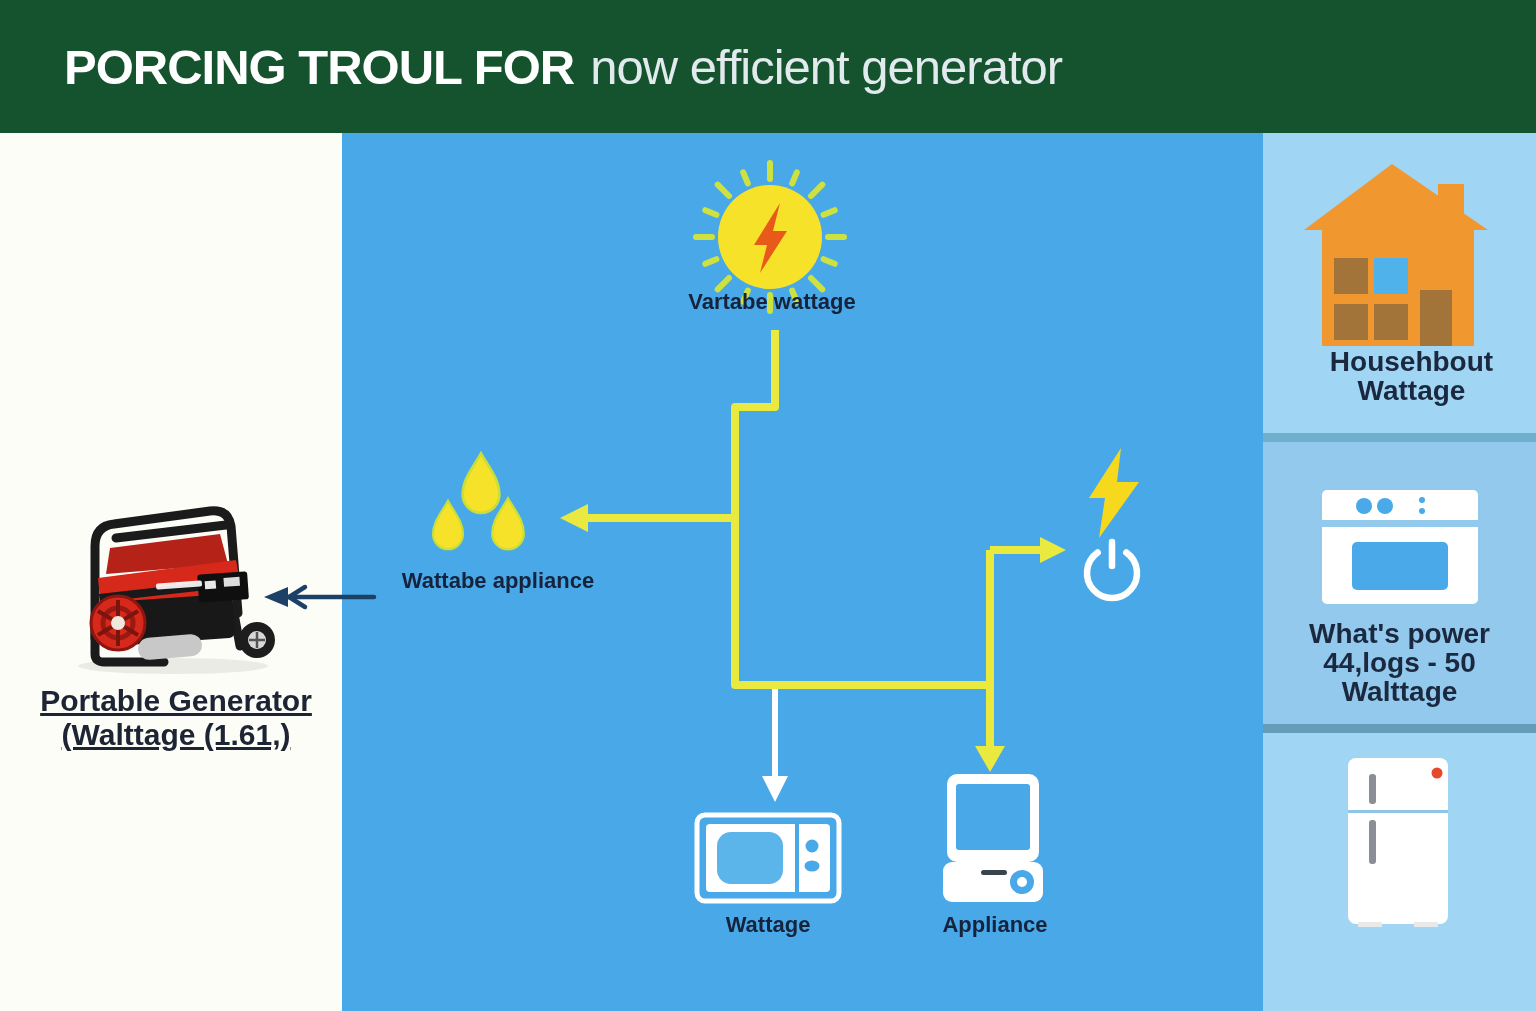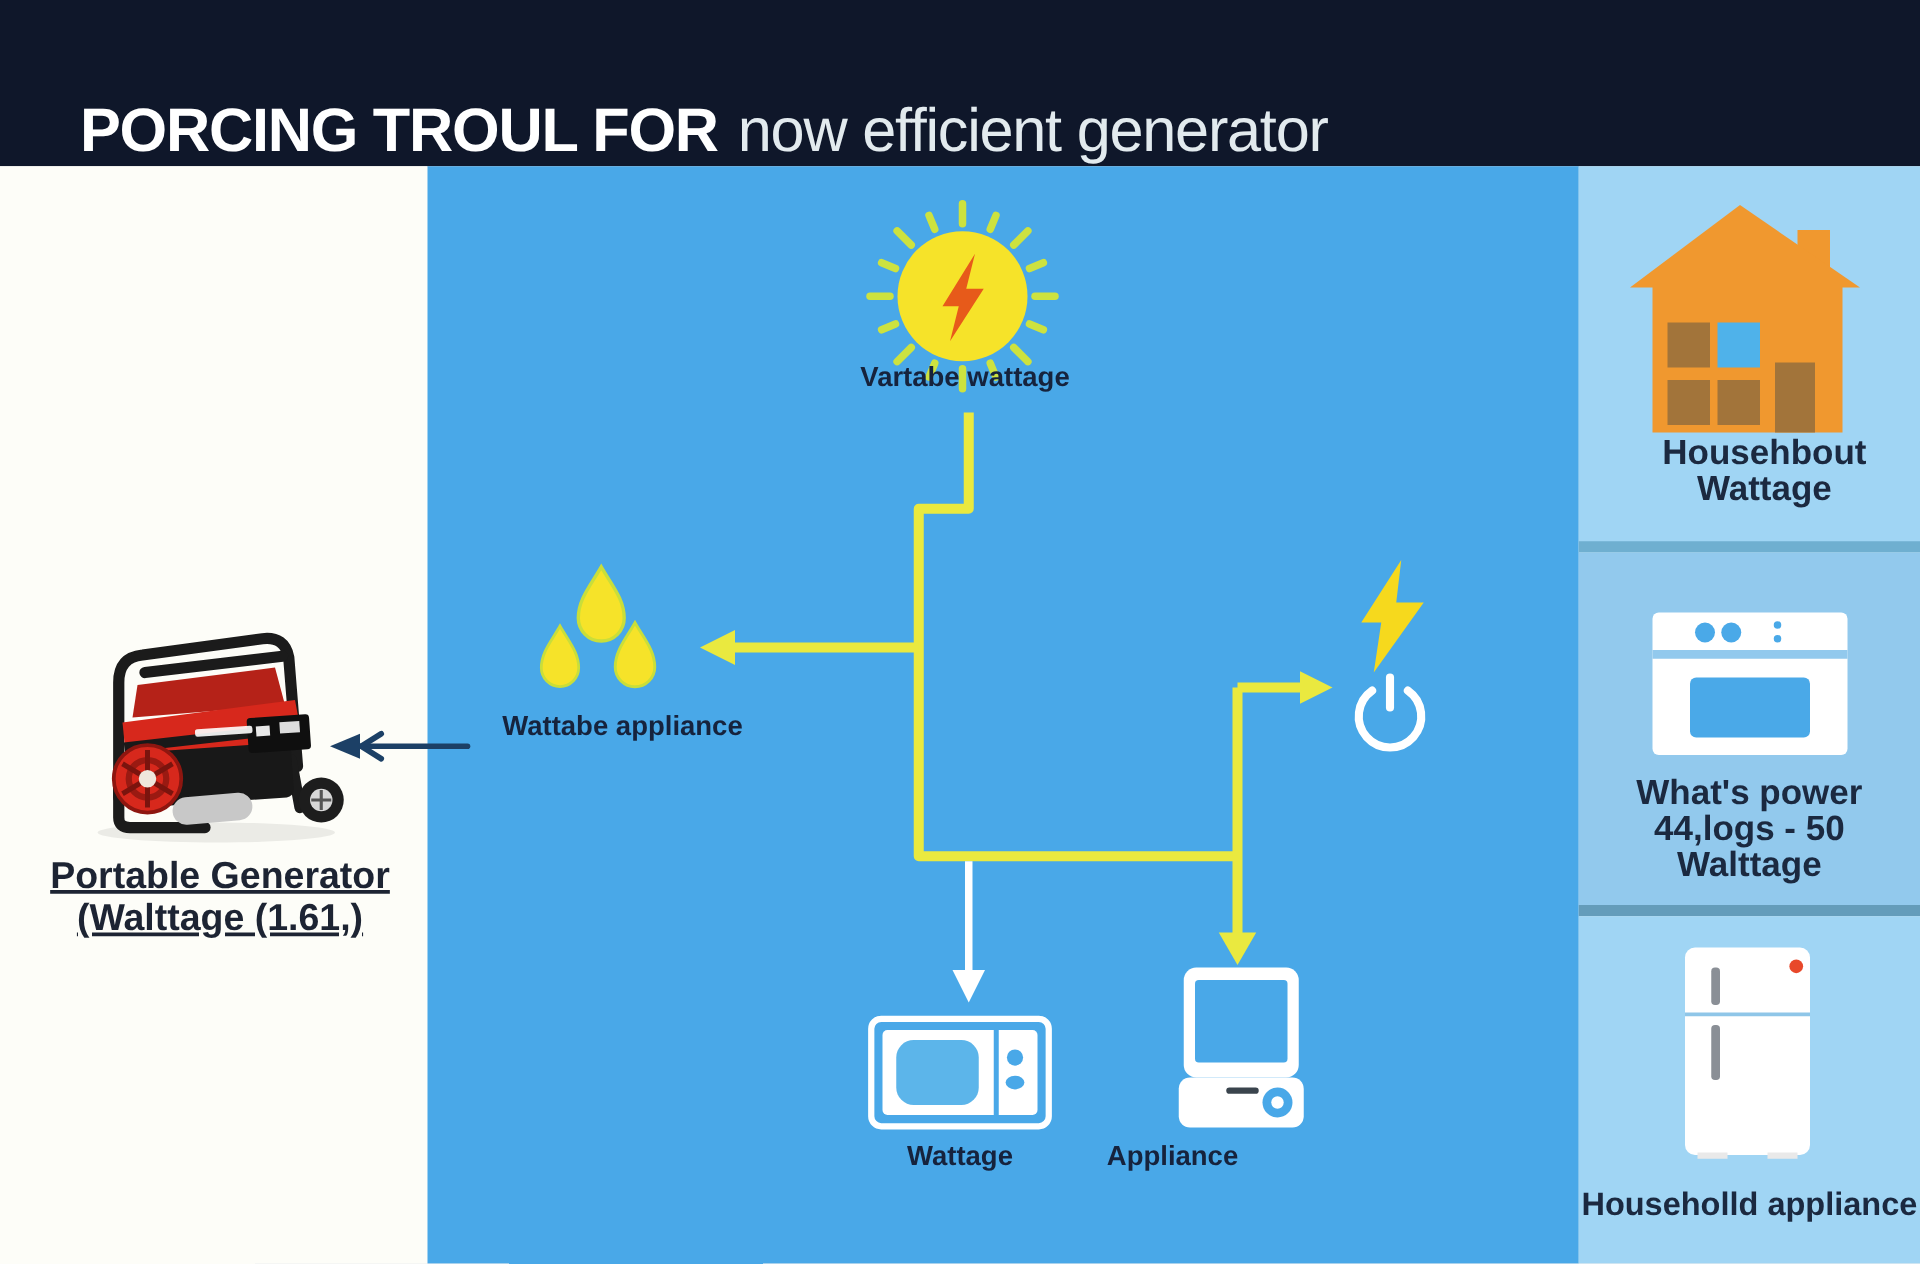--- a/index.html
+++ b/index.html
@@ -3,21 +3,21 @@
 <meta charset="utf-8">
 <style>
   html,body{margin:0;padding:0;background:#e8e8e8;}
   .stage{
     position:relative;width:1536px;height:1011px;overflow:hidden;
     font-family:"Liberation Sans","DejaVu Sans",sans-serif;
     background:#fdfdf8;
   }
   .abs{position:absolute;}
   
-  .titlebar{left:0;top:0;width:1536px;height:133px;background:#0f172a;display:flex;align-items:flex-end;}
+  .titlebar{left:0;top:0;width:1536px;height:133px;background:#14532d;display:flex;align-items:center;}
   .title-wrap{padding-left:64px;white-space:nowrap;}
   .title-primary{font-size:49px;font-weight:800;color:#ffffff;letter-spacing:-1px;}
   .title-secondary{font-size:49px;font-weight:400;color:#e2eaee;margin-left:16px;letter-spacing:-1px;}
   .left-panel{left:0;top:133px;width:342px;height:878px;background:#fdfdf8;}
   .main-panel{left:342px;top:133px;width:921px;height:878px;background:#49a8e8;}
   .sb-sec1{left:1263px;top:133px;width:273px;height:300px;background:#a0d5f4;border-bottom:9px solid #6fafd0;}
   .sb-sec2{left:1263px;top:442px;width:273px;height:282px;background:#92c9ed;border-bottom:9px solid #649cba;}
   .sb-sec3{left:1263px;top:733px;width:273px;height:278px;background:#a0d5f4;}
   
   .diagram-label{transform:translateX(-50%);font-size:22px;font-weight:700;color:#16233d;white-space:nowrap;}
@@ -118,21 +118,21 @@
   <div class="abs diagram-label" style="left:768px;top:912px;">Wattage</div>
 
   <svg class="abs" style="left:941px;top:772px;" width="104" height="132" viewBox="0 0 104 132">
     <rect x="6" y="2" width="92" height="88" rx="10" fill="#ffffff"></rect>
     <rect x="15" y="12" width="74" height="66" rx="3" fill="#49a8e8"></rect>
     <rect x="2" y="90" width="100" height="40" rx="9" fill="#ffffff"></rect>
     <rect x="40" y="98" width="26" height="5" rx="2.5" fill="#3a444d"></rect>
     <circle cx="81" cy="110" r="12" fill="#49a8e8"></circle>
     <circle cx="81" cy="110" r="5" fill="#ffffff"></circle>
   </svg>
-  <div class="abs diagram-label" style="left:938px;top:912px;">Appliance</div>
+  <div class="abs diagram-label" style="left:995px;top:912px;">Appliance</div>
 
   <svg class="abs" style="left:68px;top:498px;" width="212" height="180" viewBox="0 0 212 180">
     <ellipse cx="105" cy="168" rx="95" ry="8" fill="rgba(0,0,0,0.07)"></ellipse>
     <g stroke="#1b1b1b" stroke-width="9" fill="none" stroke-linecap="round" stroke-linejoin="round">
       <path d="M27,140 L27,48 Q27,28 46,26 L142,13 Q160,11 163,28 L170,115"></path>
       <path d="M48,40 L158,27"></path>
       <path d="M27,132 L27,156 Q27,164 36,164 L96,164"></path>
       <path d="M165,110 L172,148"></path>
     </g>
     <polygon points="42,50 152,36 160,66 38,76" fill="#b52218"></polygon>
@@ -202,16 +202,15 @@
   <svg class="abs" style="left:1340px;top:752px;" width="116" height="180" viewBox="0 0 116 180">
     <rect x="8" y="6" width="100" height="166" rx="8" fill="#ffffff"></rect>
     <rect x="18" y="170" width="24" height="5" fill="#e9e9e9"></rect>
     <rect x="74" y="170" width="24" height="5" fill="#e9e9e9"></rect>
     <rect x="8" y="58" width="100" height="3" fill="#8fc6e8"></rect>
     <rect x="29" y="22" width="7" height="30" rx="3" fill="#8a8f96"></rect>
     <rect x="29" y="68" width="7" height="44" rx="3" fill="#8a8f96"></rect>
     <circle cx="97" cy="21" r="5.5" fill="#e8482a"></circle>
   </svg>
   <div class="abs sb-text small" style="top:949px;">
-    <div>Householld appliance</div>
   </div>
 
 </div>
 
 </body></html>

